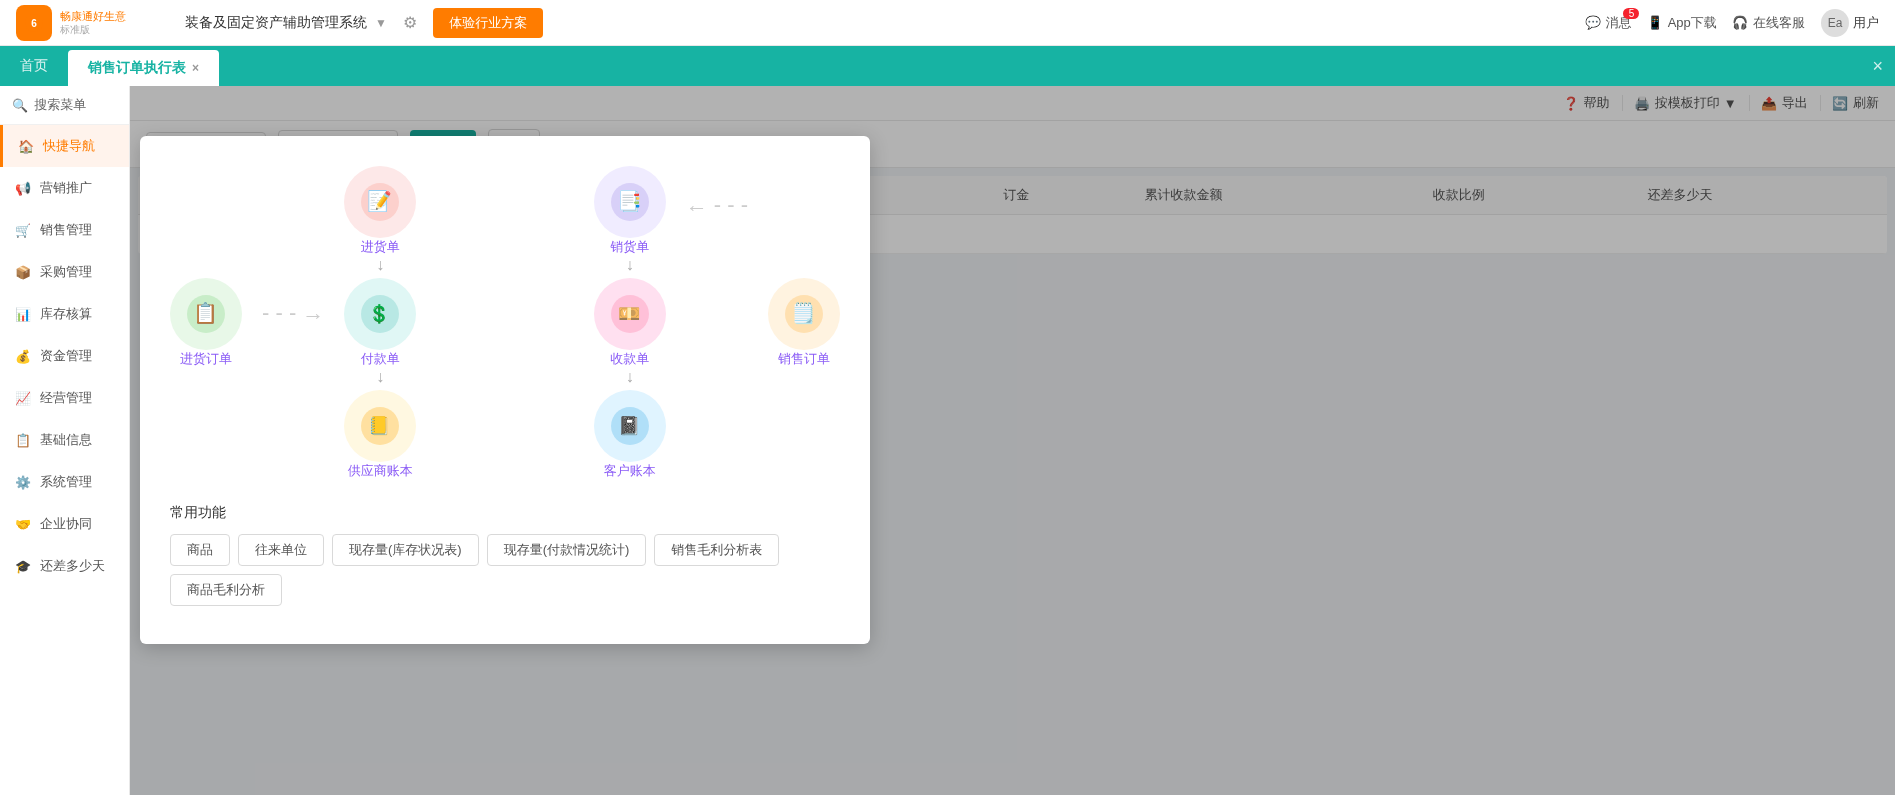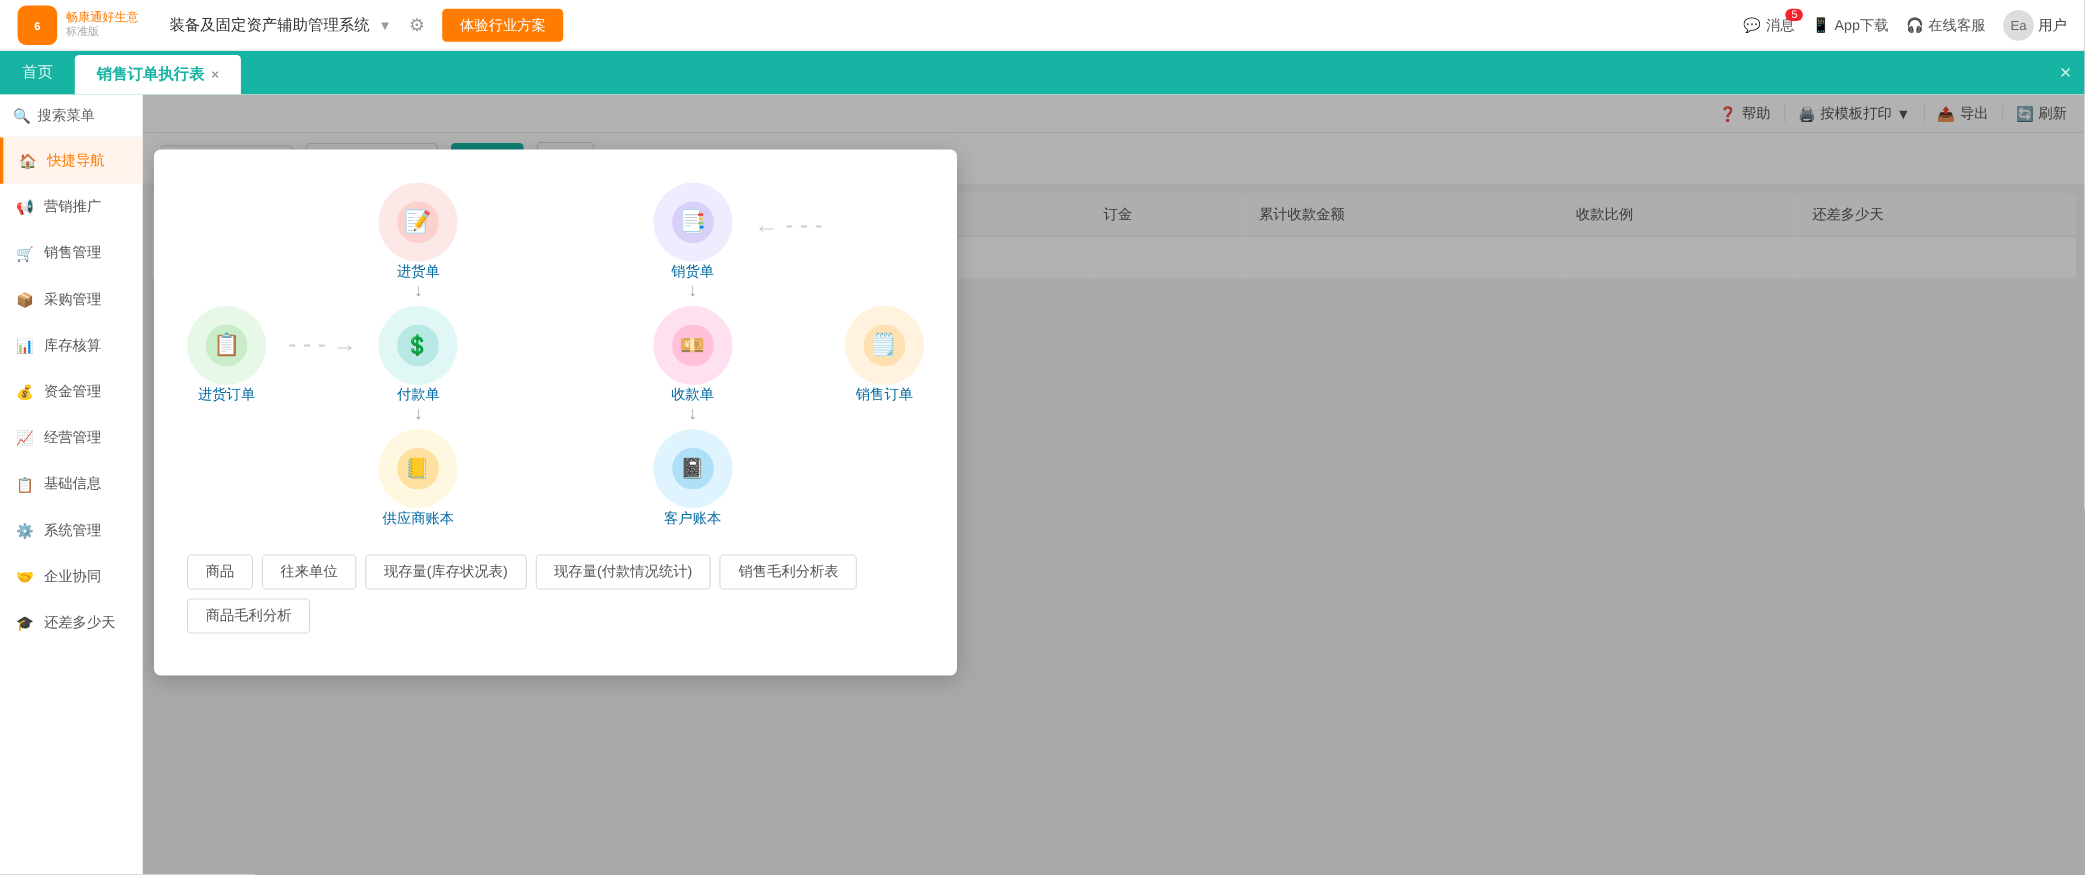--- a/index.html
+++ b/index.html
@@ -9,21 +9,21 @@
     .top-header {
       display: flex; align-items: center;
       background: #fff; height: 46px;
       padding: 0 16px; border-bottom: 1px solid #e8e8e8;
       position: relative; z-index: 10;
     }
     .logo-area { display: flex; align-items: center; width: 120px; }
     .logo-icon { width: 36px; height: 36px; background: #ff7c00; border-radius: 8px; display: flex; align-items: center; justify-content: center; color: #fff; font-size: 18px; font-weight: bold; margin-right: 8px; }
     .logo-text { font-size: 11px; color: #ff7c00; line-height: 1.3; }
     .system-title { flex: 1; display: flex; align-items: center; gap: 8px; margin-left: 8px; }
-    .system-name { font-size: 14px; color: #333; }
+    .system-name { font-size: 14px; color: #333; margin-left: 31px; }
     .dropdown-arrow { color: #999; font-size: 12px; }
     .settings-icon { color: #999; font-size: 16px; cursor: pointer; margin: 0 8px; }
     .trial-btn { background: #ff7c00; color: #fff; border: none; border-radius: 4px; padding: 6px 16px; font-size: 13px; cursor: pointer; }
     .header-right { display: flex; align-items: center; gap: 16px; margin-left: auto; }
     .header-right-item { display: flex; align-items: center; gap: 4px; color: #555; font-size: 13px; cursor: pointer; position: relative; }
     .badge { background: #f5222d; color: #fff; border-radius: 8px; font-size: 10px; padding: 0 4px; position: absolute; top: -6px; right: -8px; min-width: 16px; text-align: center; }
     .user-avatar { width: 28px; height: 28px; background: #ddd; border-radius: 50%; display: flex; align-items: center; justify-content: center; font-size: 12px; color: #666; }
 
     
     .tab-bar {
@@ -74,21 +74,21 @@
     .modal-content { padding: 30px; }
     .flow-circle { width: 72px; height: 72px; border-radius: 50%; display: flex; align-items: center; justify-content: center; font-size: 28px; }
     .flow-circle.green { background: #e8f8e8; }
     .flow-circle.red-orange { background: #fde8e8; }
     .flow-circle.purple { background: #f0ecff; }
     .flow-circle.orange { background: #fff3e0; }
     .flow-circle.teal { background: #e0f7f5; }
     .flow-circle.pink { background: #ffe0f0; }
     .flow-circle.yellow-orange { background: #fff8e1; }
     .flow-circle.light-blue { background: #e0f4ff; }
-    .flow-label { font-size: 13px; color: #0369a1; }
+    .flow-label { font-size: 13px; color: #8b5cf6; }
     .flow-arrow-down { font-size: 16px; color: #aaa; }
     .flow-section { display: flex; flex-direction: column; align-items: center; }
 
     
     .common-functions { margin-top: 10px; }
     .common-title { font-size: 14px; color: #333; margin-bottom: 12px; }
     .btn-group { display: flex; flex-wrap: wrap; gap: 8px; margin-bottom: 8px; }
     .func-btn { border: 1px solid #d9d9d9; background: #fff; border-radius: 4px; padding: 6px 16px; font-size: 13px; color: #555; cursor: pointer; white-space: nowrap; }
 
     
@@ -355,20 +355,21 @@
                     <circle cx="19" cy="19" r="19" fill="#ffe0b0"></circle>
                     <text x="19" y="25" text-anchor="middle" font-size="20">🗒️</text>
                   </svg>
               </div>
               <div class="flow-label">销售订单</div>
             </div>
 
           </div>
 
           <div class="common-functions" style="margin-top:24px;">
+            <div class="common-title">常用功能</div>
             <div class="btn-group">
               <button class="func-btn">商品</button>
               <button class="func-btn">往来单位</button>
               <button class="func-btn">现存量(库存状况表)</button>
               <button class="func-btn">现存量(付款情况统计)</button>
               <button class="func-btn">销售毛利分析表</button>
               <button class="func-btn">商品毛利分析</button>
             </div>
           </div>
         </div>

